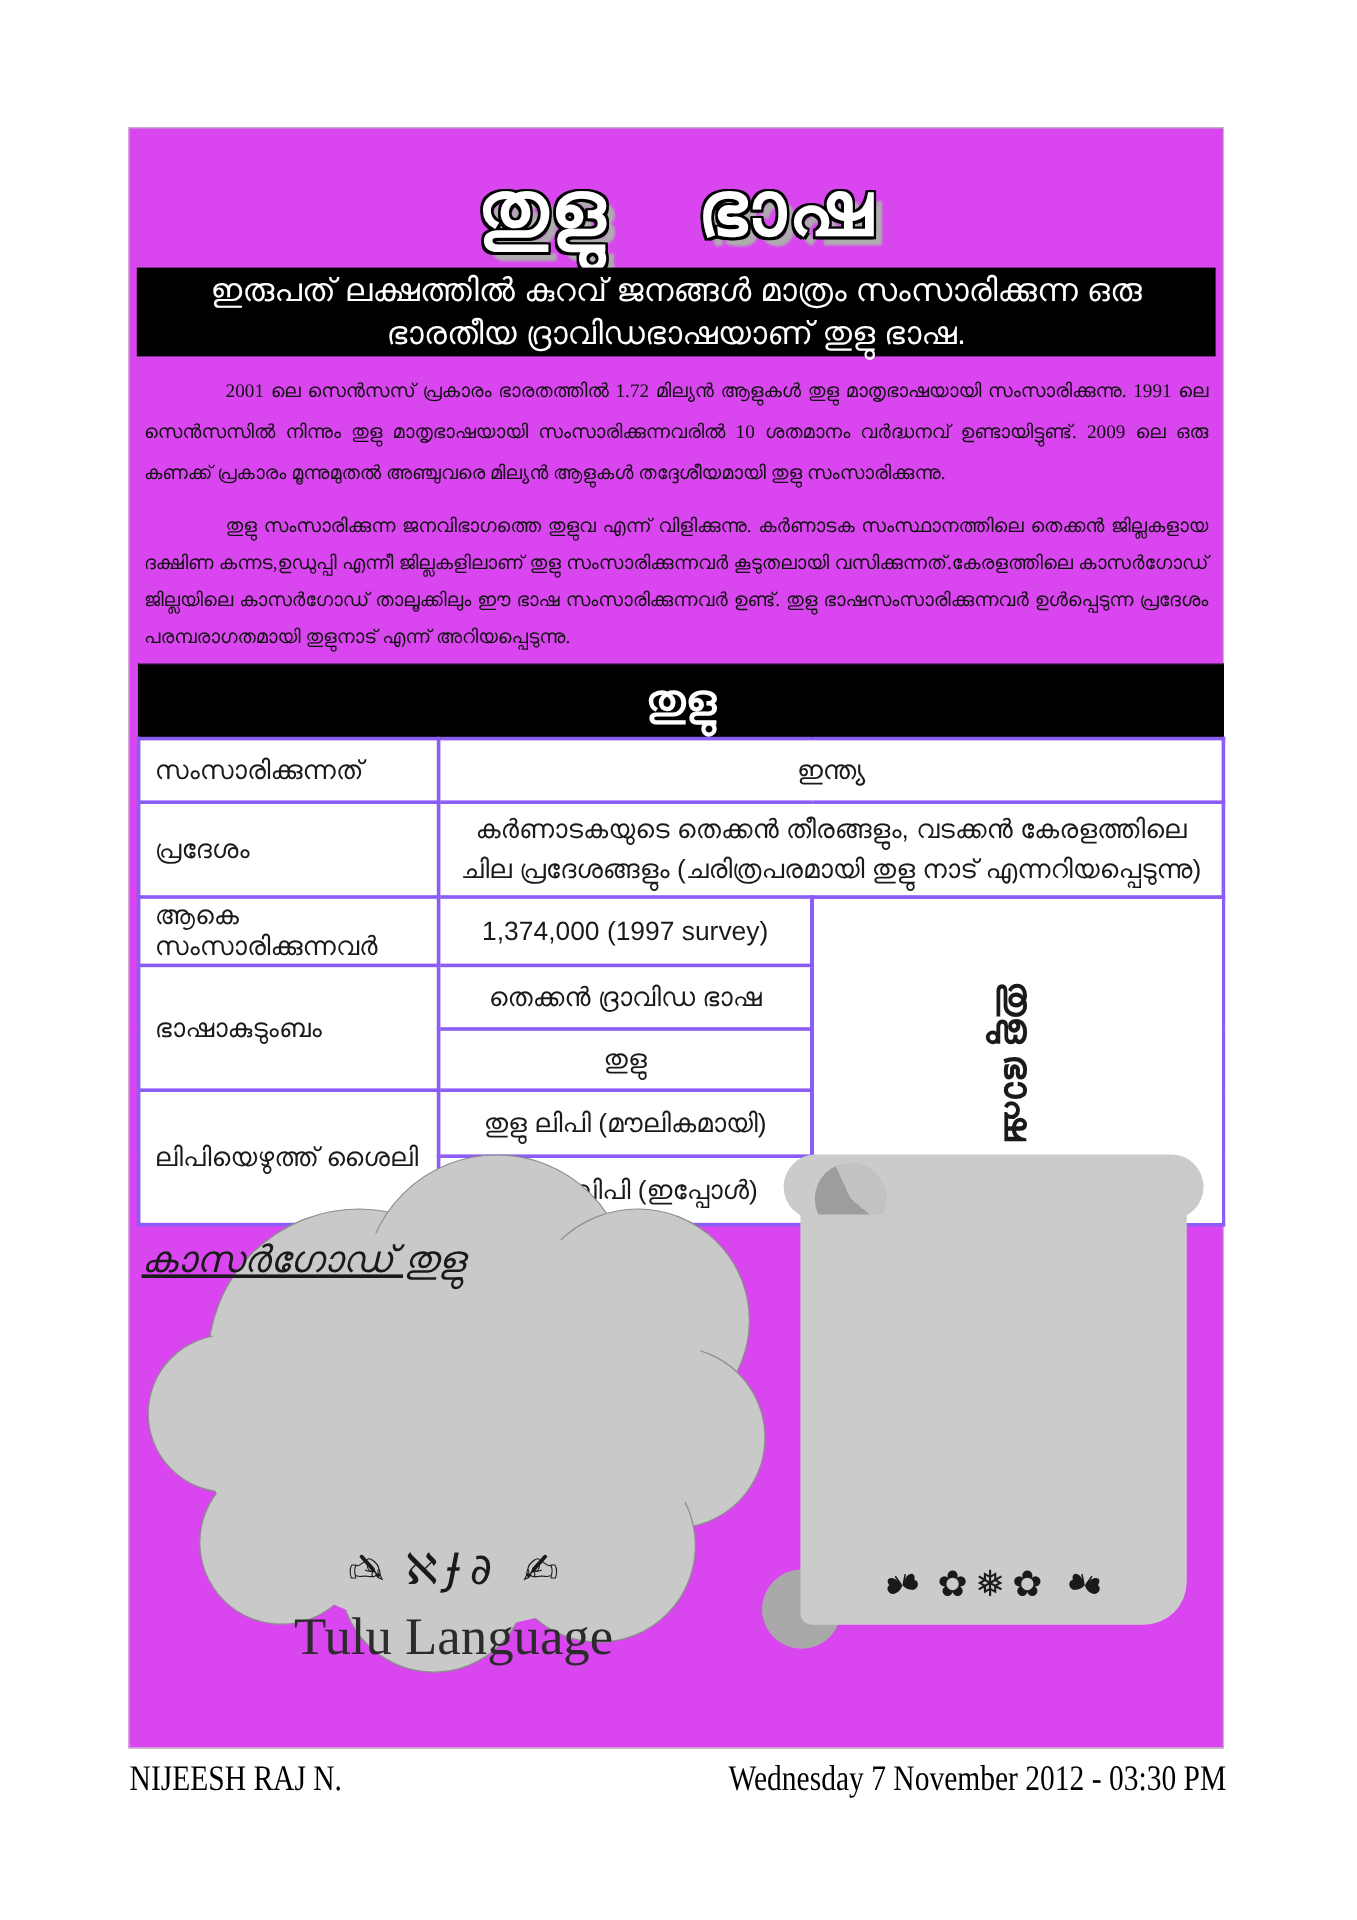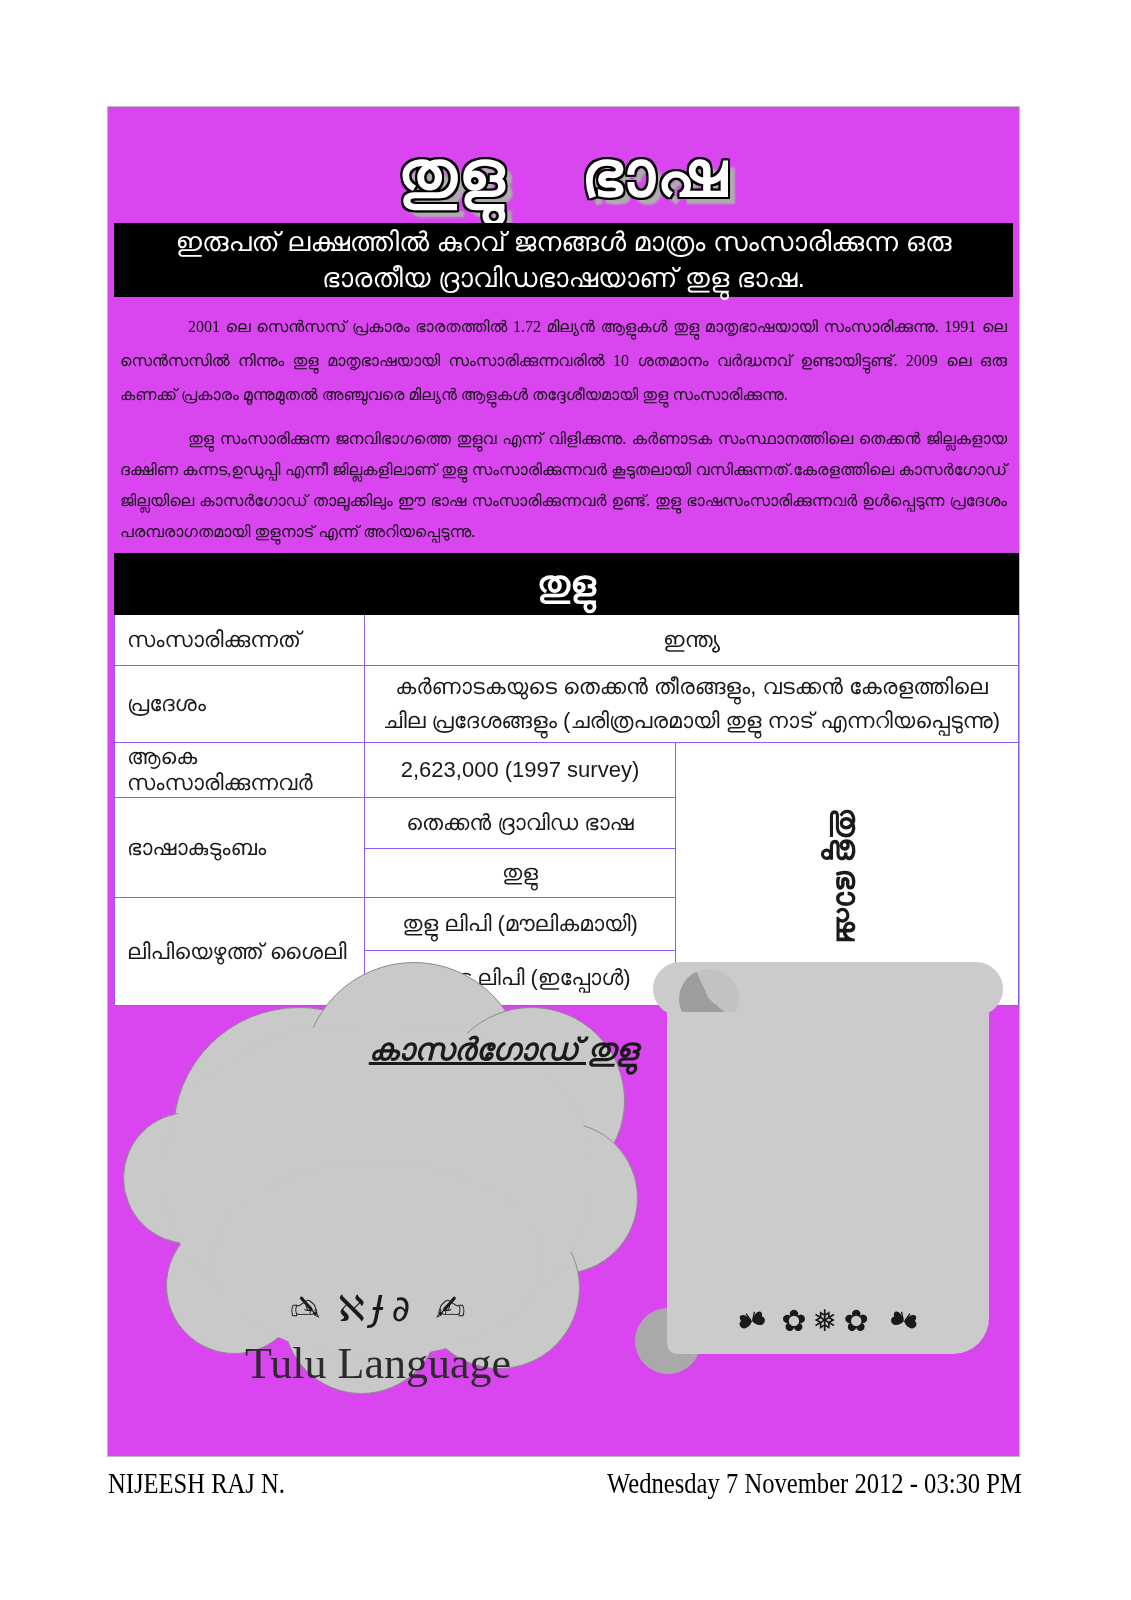--- a/index.html
+++ b/index.html
@@ -42,21 +42,21 @@
     border-collapse:collapse; table-layout:fixed; font-size:22px;
   }
   table.infobox col.c1 { width:250px; }
   table.infobox col.c2 { width:311px; }
   table.infobox col.c3 { width:343px; }
   table.infobox th.box-header {
     background:#000000; color:#ffffff; font-size:36px; font-weight:bold;
     height:58px; text-align:center; border:1px solid #000;
   }
   table.infobox td {
-    border:1px solid #8b5cf6; background:#ffffff; vertical-align:middle;
+    border:3px solid #8b5cf6; background:#ffffff; vertical-align:middle;
   }
   td.lbl { text-align:left; padding-left:12px; }
   td.val { text-align:center; padding:4px 10px; }
   td.val2 { text-align:center; padding:4px 8px; line-height:34px; }
   tr.r1 td { height:42px; }
   tr.r2 td { height:66px; }
   tr.r3 td { height:44px; }
   tr.r4 td { height:42px; }
   tr.r5 td { height:40px; }
   tr.r6 td { height:44px; }
@@ -75,22 +75,22 @@
   .cl.c3 { left:320px; top:55px;  width:185px; height:185px; }
   .cl.c4 { left:368px; top:170px; width:150px; height:150px; }
   .cl.c5 { left:300px; top:255px; width:160px; height:160px; }
   .cl.c6 { left:165px; top:285px; width:155px; height:155px; }
   .cl.c7 { left:48px;  top:265px; width:135px; height:135px; }
   .cl.c8 { left:5px;   top:160px; width:130px; height:130px; }
   .cl-cover { position:absolute; background:#c9c9c9; border:none; }
   .cl-cover.a { left:48px; top:72px; width:424px; height:305px; border-radius:45%; }
   .cl-cover.b { left:95px; top:210px; width:330px; height:195px; border-radius:50%; }
   .cloud-heading {
-    position:absolute; top:80px; left:0; right:0; text-align:right; z-index:3;
-    font-size:31px; font-weight:bold; font-style:italic; text-decoration:underline;
+    position:absolute; top:80px; left:0; right:0; text-align:left; z-index:3;
+    font-size:31px; font-weight:normal; font-style:italic; text-decoration:underline;
   }
   .cloud-body {
     position:absolute; top:140px; left:55px; right:55px; z-index:3;
     text-align:center; font-size:23px; line-height:38px;
   }
   .cloud-flourish {
     position:absolute; top:336px; left:0; right:0; z-index:3; text-align:center;
     font-family:"DejaVu Sans", sans-serif; font-size:36px; color:#1a1a1a;
   }
   .cloud-flourish .hand { display:inline-block; }
@@ -178,21 +178,21 @@
       <tr class="r1">
         <td class="lbl">സംസാരിക്കുന്നത്</td>
         <td class="val" colspan="2">ഇന്ത്യ</td>
       </tr>
       <tr class="r2">
         <td class="lbl">പ്രദേശം</td>
         <td class="val2" colspan="2">കർണാടകയുടെ തെക്കൻ തീരങ്ങളും, വടക്കൻ കേരളത്തിലെ ചില പ്രദേശങ്ങളും (ചരിത്രപരമായി തുളു നാട് എന്നറിയപ്പെടുന്നു)</td>
       </tr>
       <tr class="r3">
         <td class="lbl">ആകെ സംസാരിക്കുന്നവർ</td>
-        <td class="val">2,623,000 (1997 survey)</td>
+        <td class="val">1,374,000 (1997 survey)</td>
         <td class="vcell" rowspan="5">
           <div class="vtext">തുളു ഭാഷ</div>
         </td>
       </tr>
       <tr class="r4">
         <td class="lbl" rowspan="2">ഭാഷാകുടുംബം</td>
         <td class="val">തെക്കൻ ദ്രാവിഡ ഭാഷ</td>
       </tr>
       <tr class="r5">
         <td class="val">തുളു</td>

